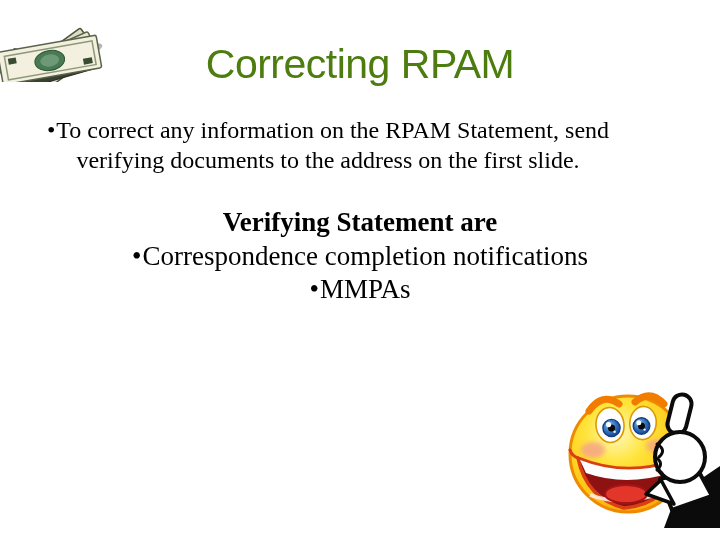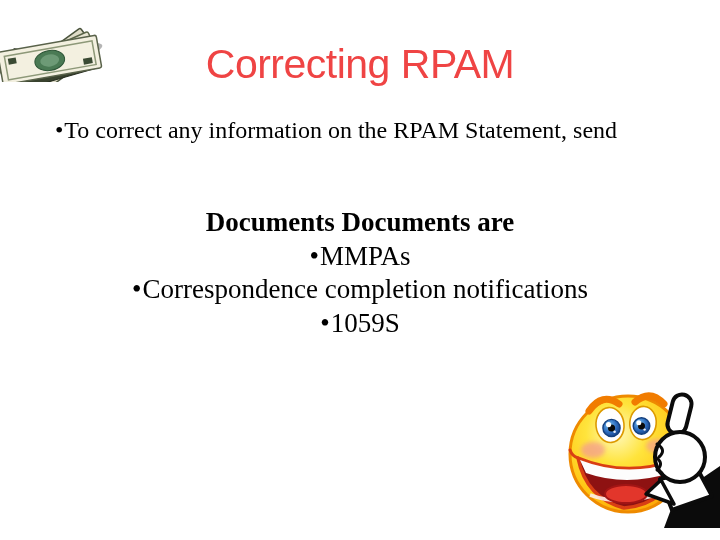--- a/index.html
+++ b/index.html
@@ -14,25 +14,25 @@
   .title{
     position:absolute;
     top:42px;left:0;width:720px;
     margin:0;
     text-align:center;
     font-family:"Liberation Sans", sans-serif;
     font-weight:400;
     font-size:41px;
     line-height:44px;
     letter-spacing:-0.5px;
-    color:#ef4444;
+    color:#4d7c0f;
   }
   .intro{
     position:absolute;
-    top:115px;left:8px;width:656px;
+    top:115px;left:0;width:656px;
     text-align:center;
     font-size:24px;
     line-height:30px;
   }
   .intro-line{white-space:nowrap;}
   .vlist{
     position:absolute;
     top:206px;left:0;width:720px;
     text-align:center;
     font-size:27px;
@@ -81,28 +81,28 @@
         <rect x="-90" y="-9" width="8" height="6" fill="#3a4a33"></rect>
         <rect x="-16" y="4" width="9" height="6" fill="#3a4a33"></rect>
       </g>
     </svg>
   </div>
 
   <h1 class="title">Correcting RPAM</h1>
 
   <div class="intro" id="intro-lines">
       <div class="intro-line"><span class="bullet">•</span>To correct any information on the RPAM Statement, send</div>
+      <div class="intro-line">verifying documents to the address on the first slide.</div>
     </div>
 
   <div class="vlist">
-    <div class="v-header">Documents Documents are</div>
+    <div class="v-header">Verifying Statement are</div>
     <div id="verifying-items">
+        <div class="v-item"><span class="bullet">•</span>Correspondence completion notifications</div>
         <div class="v-item"><span class="bullet">•</span>MMPAs</div>
-        <div class="v-item"><span class="bullet">•</span>Correspondence completion notifications</div>
-        <div class="v-item"><span class="bullet">•</span>1059S</div>
       </div>
   </div>
 
   <div class="smiley">
     <svg viewBox="0 0 160 148">
       <defs>
         <radialGradient id="faceG" cx="40%" cy="32%" r="75%">
           <stop offset="0%" stop-color="#FFF9C0"></stop>
           <stop offset="35%" stop-color="#FFE43C"></stop>
           <stop offset="75%" stop-color="#FFC513"></stop>

